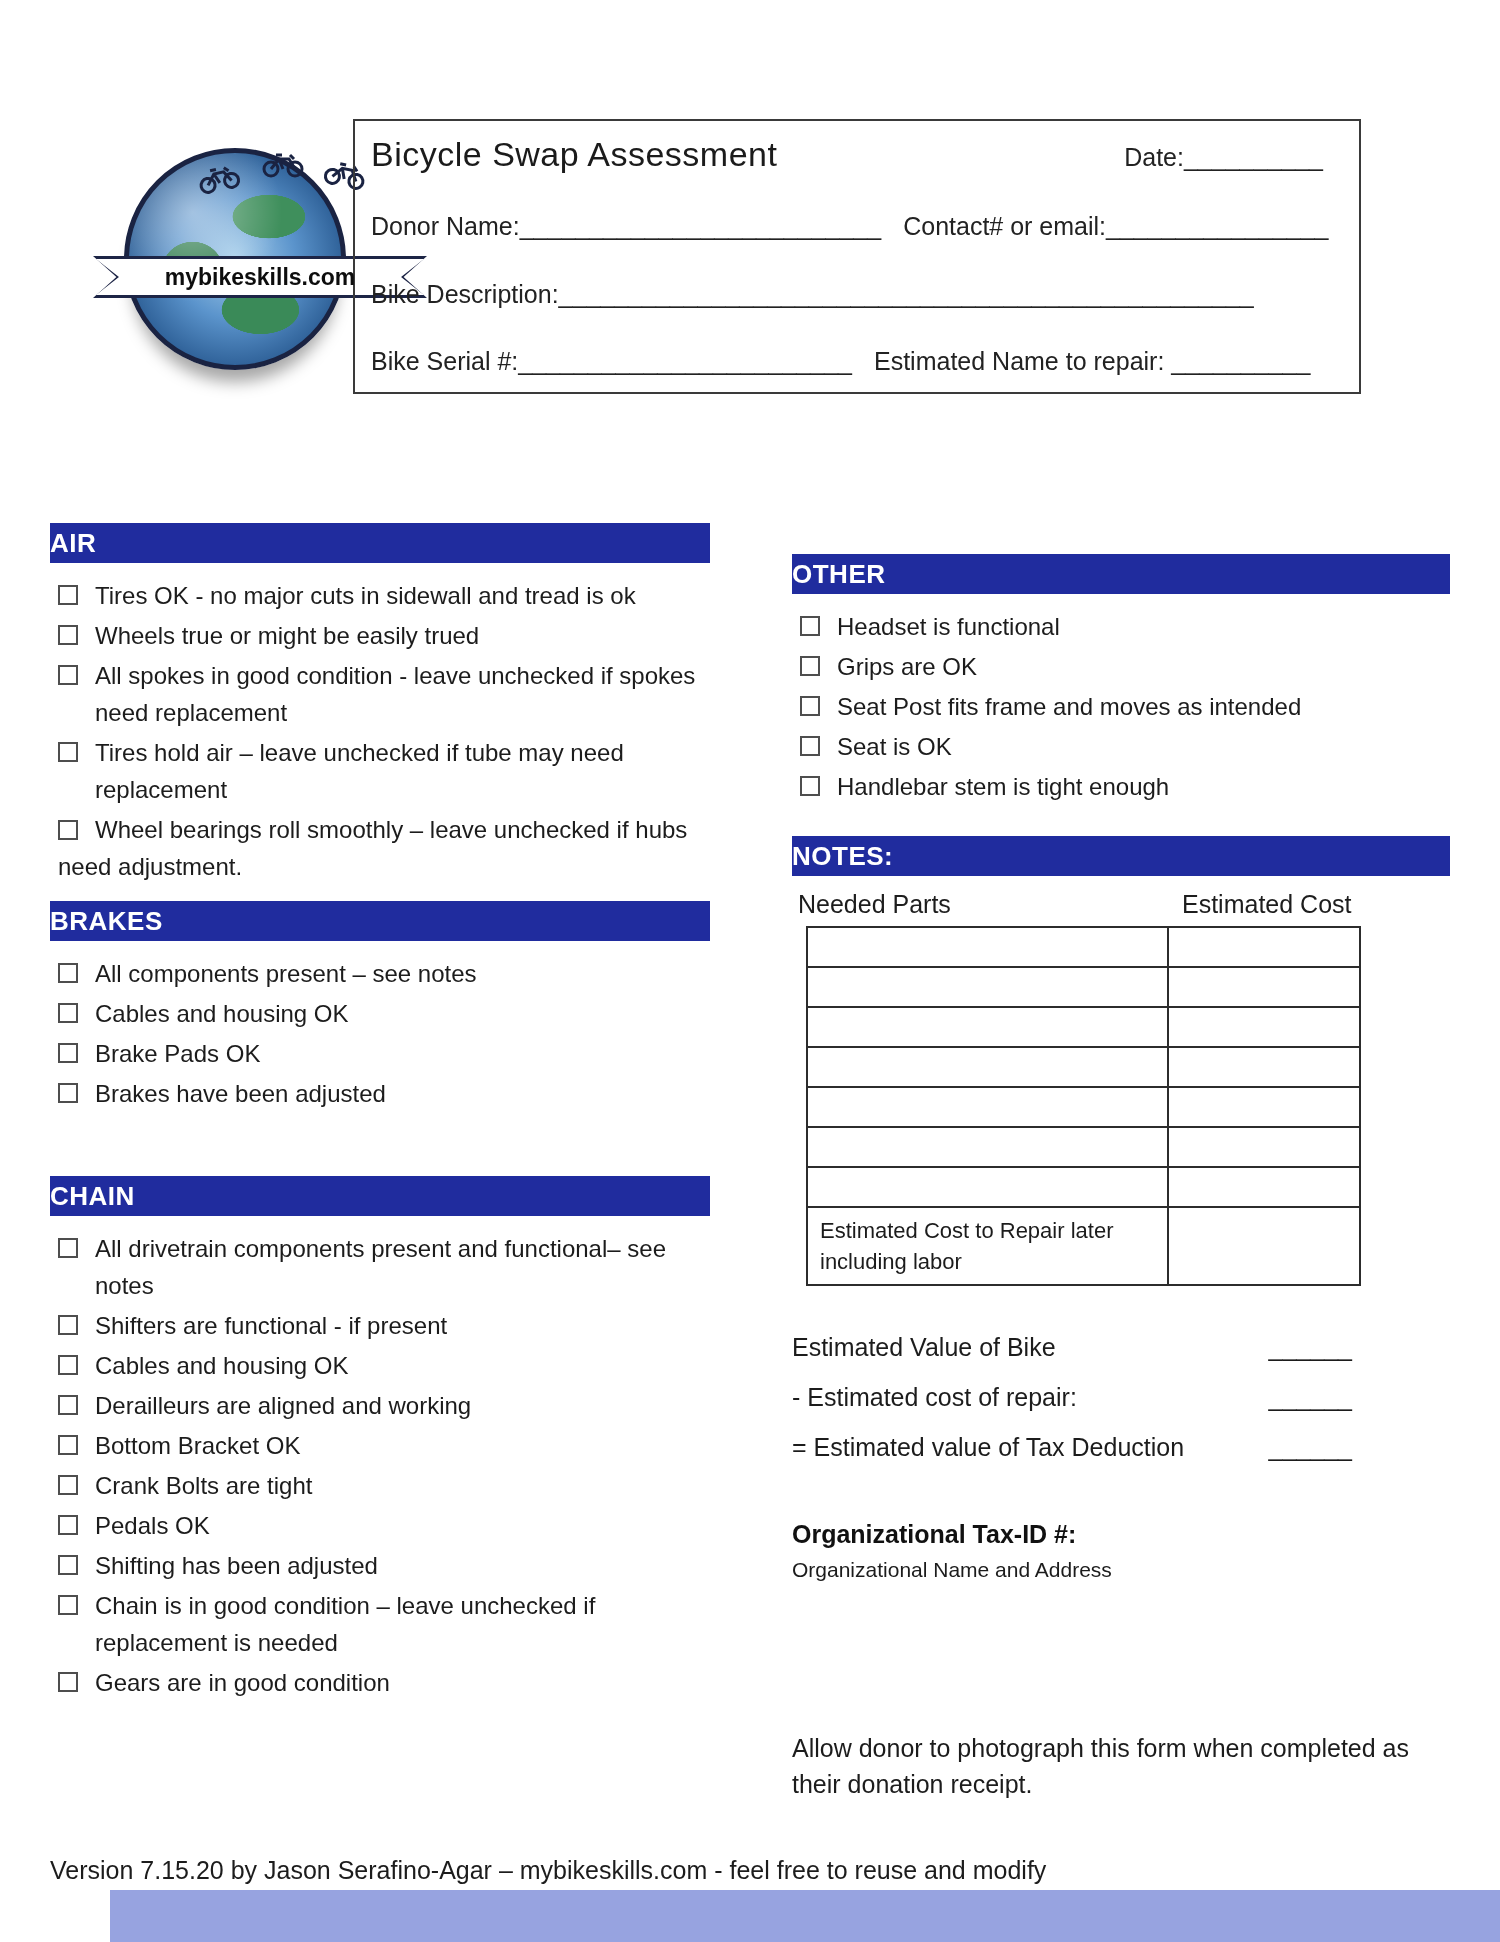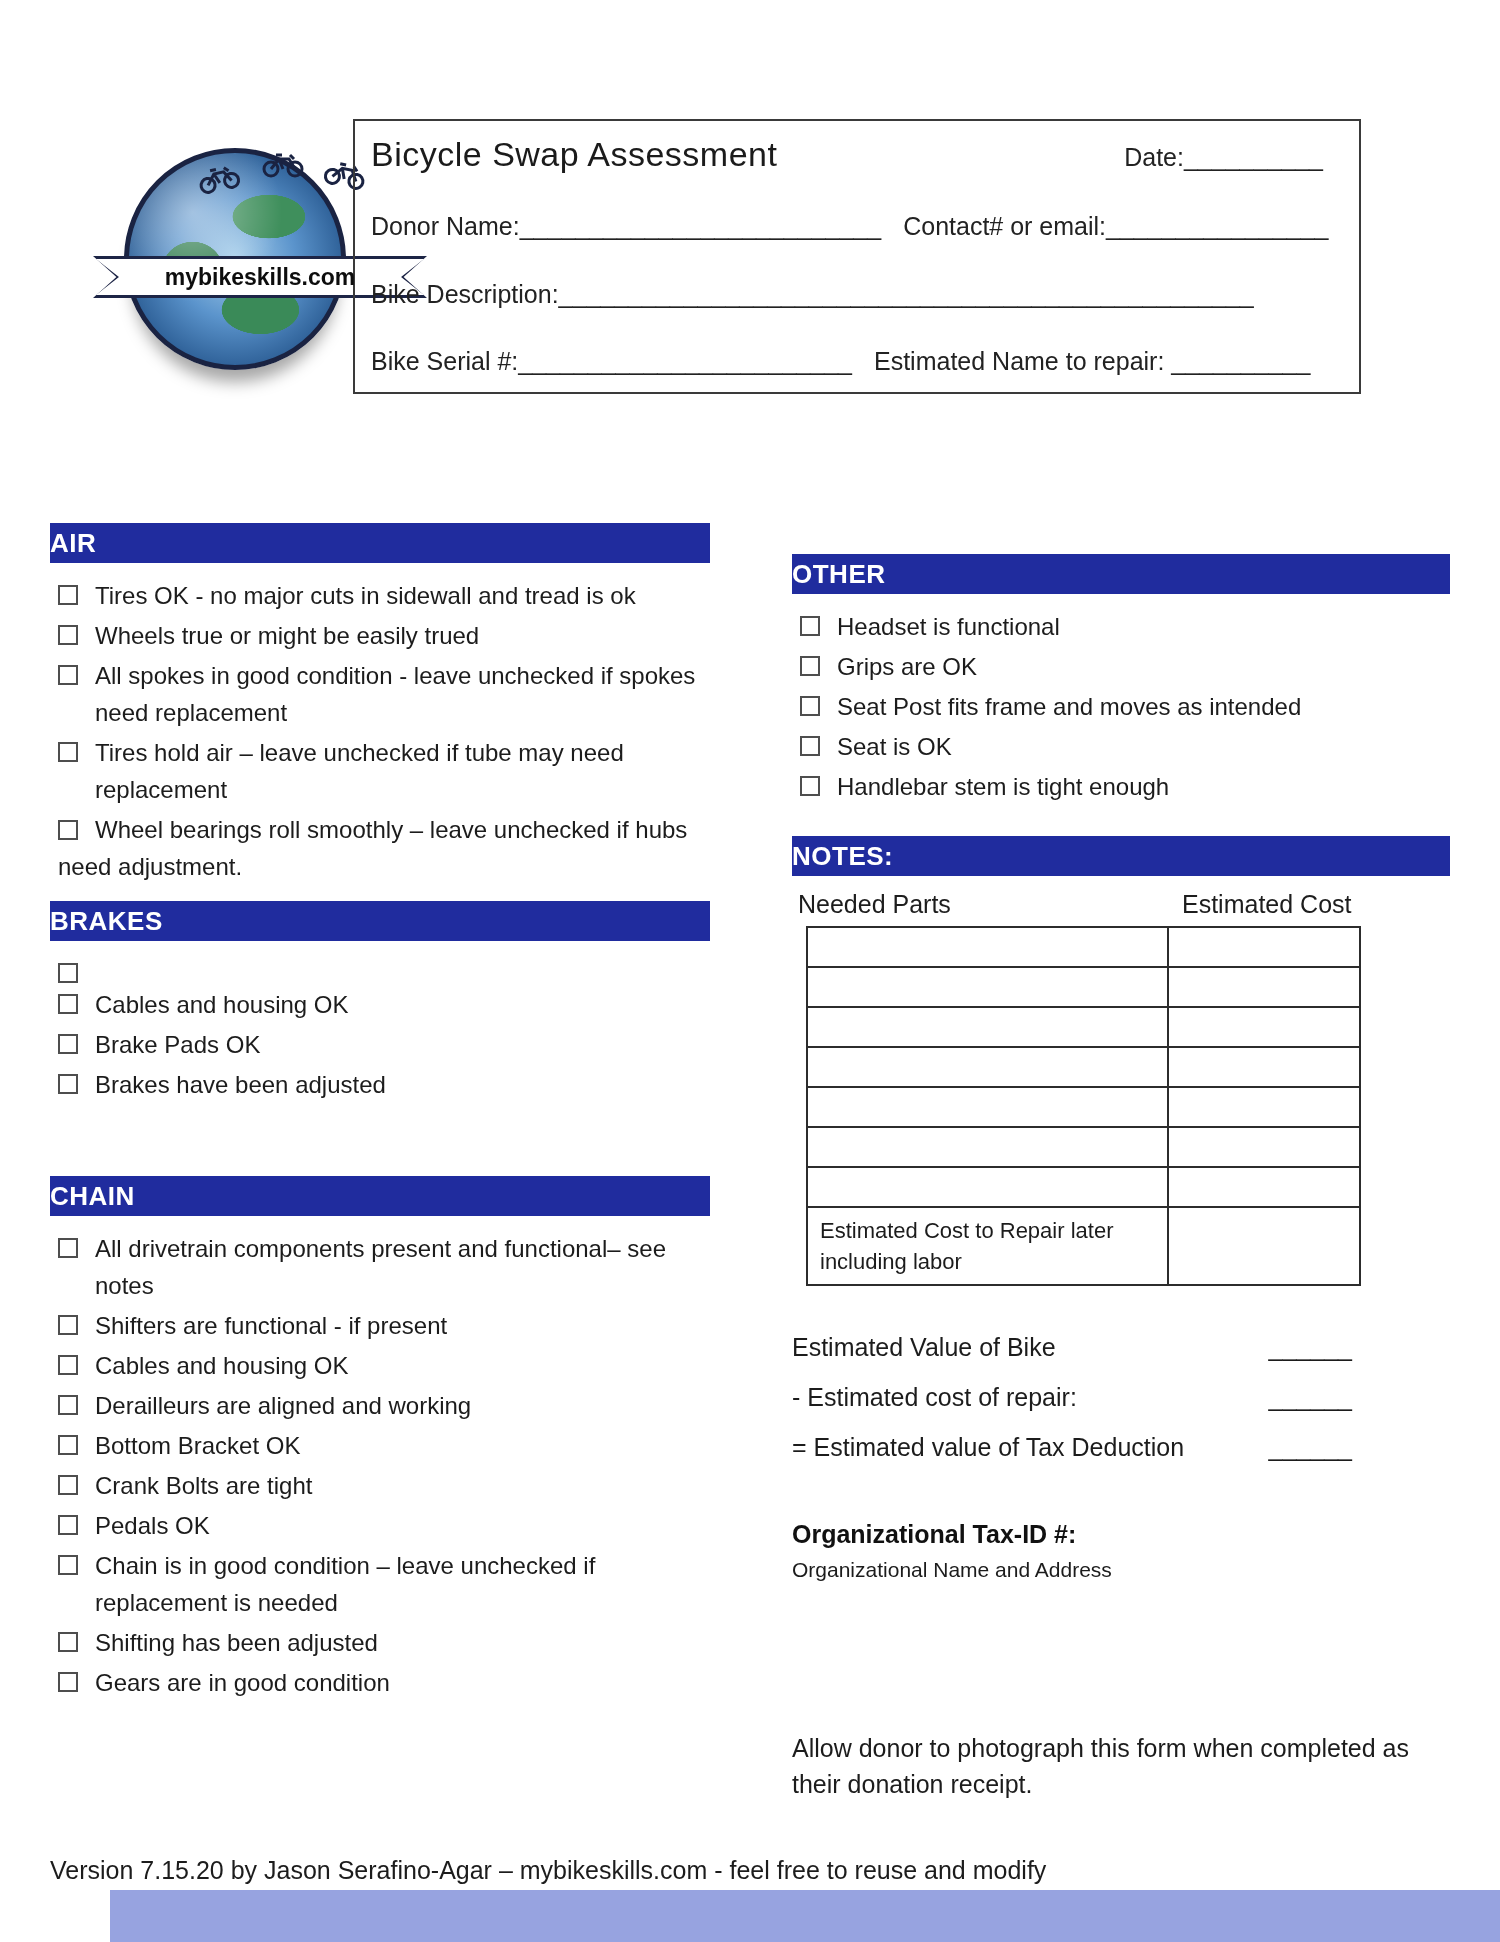--- a/index.html
+++ b/index.html
@@ -148,20 +148,21 @@
           <span class="cb"></span><span>Wheel bearings roll smoothly – leave unchecked if hubs need adjustment.</span>
         </div>
       </div>
     </section>
 
     <section class="sec" style="top:378px">
       <div class="bar">BRAKES</div>
       <div class="items">
         <div class="item">
           <span class="cb"></span>
+          <span>All components present – see notes</span>
         </div>
         <div class="item">
           <span class="cb"></span>
           <span>Cables and housing OK</span>
         </div>
         <div class="item">
           <span class="cb"></span>
           <span>Brake Pads OK</span>
         </div>
         <div class="item">
@@ -197,25 +198,25 @@
         <div class="item">
           <span class="cb"></span>
           <span>Crank Bolts are tight</span>
         </div>
         <div class="item">
           <span class="cb"></span>
           <span>Pedals OK</span>
         </div>
         <div class="item">
           <span class="cb"></span>
+          <span>Shifting has been adjusted</span>
+        </div>
+        <div class="item">
+          <span class="cb"></span>
           <span>Chain is in good condition – leave unchecked if replacement is needed</span>
-        </div>
-        <div class="item">
-          <span class="cb"></span>
-          <span>Shifting has been adjusted</span>
         </div>
         <div class="item">
           <span class="cb"></span>
           <span>Gears are in good condition</span>
         </div>
       </div>
     </section>
 
 
   </div>

